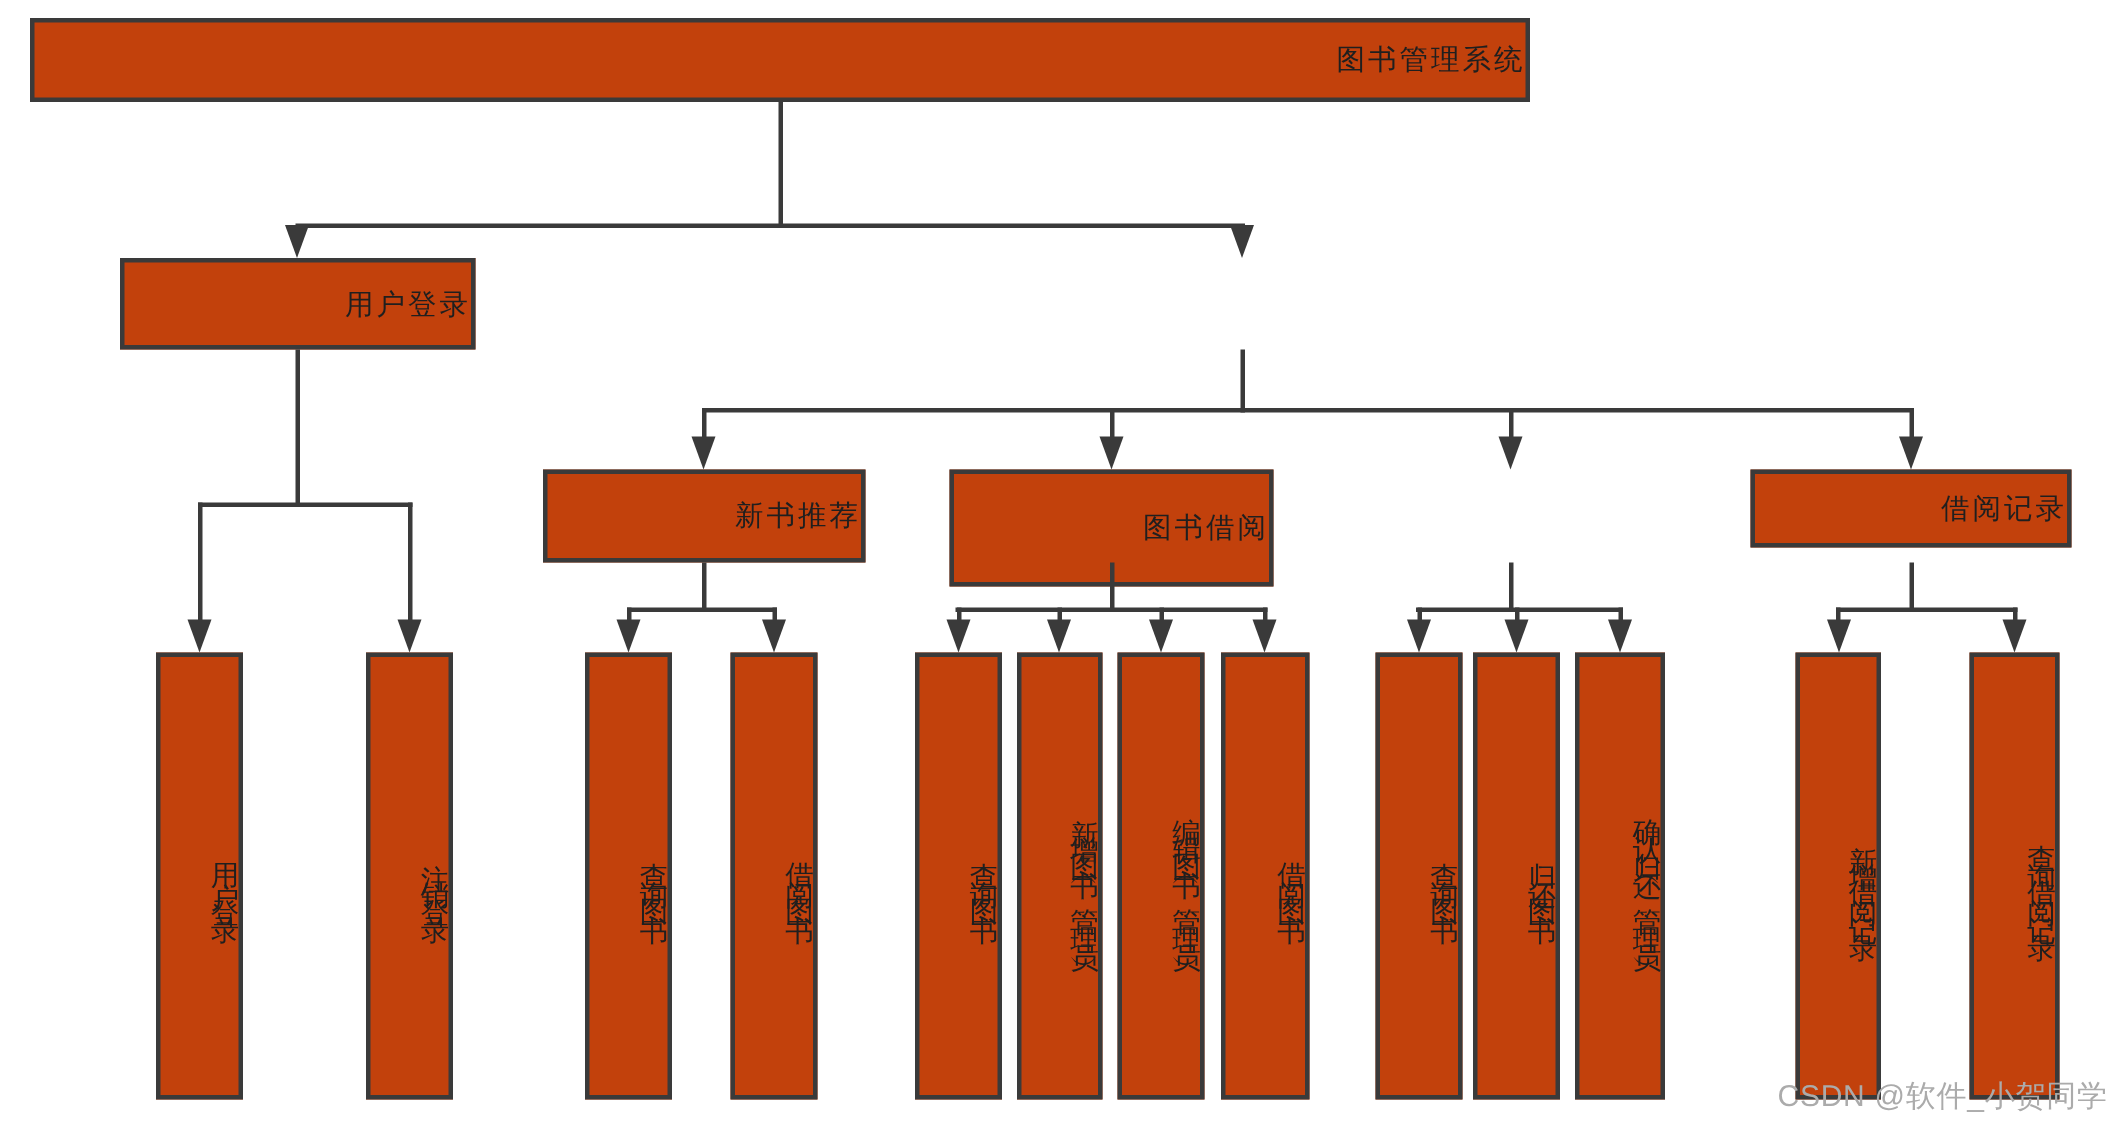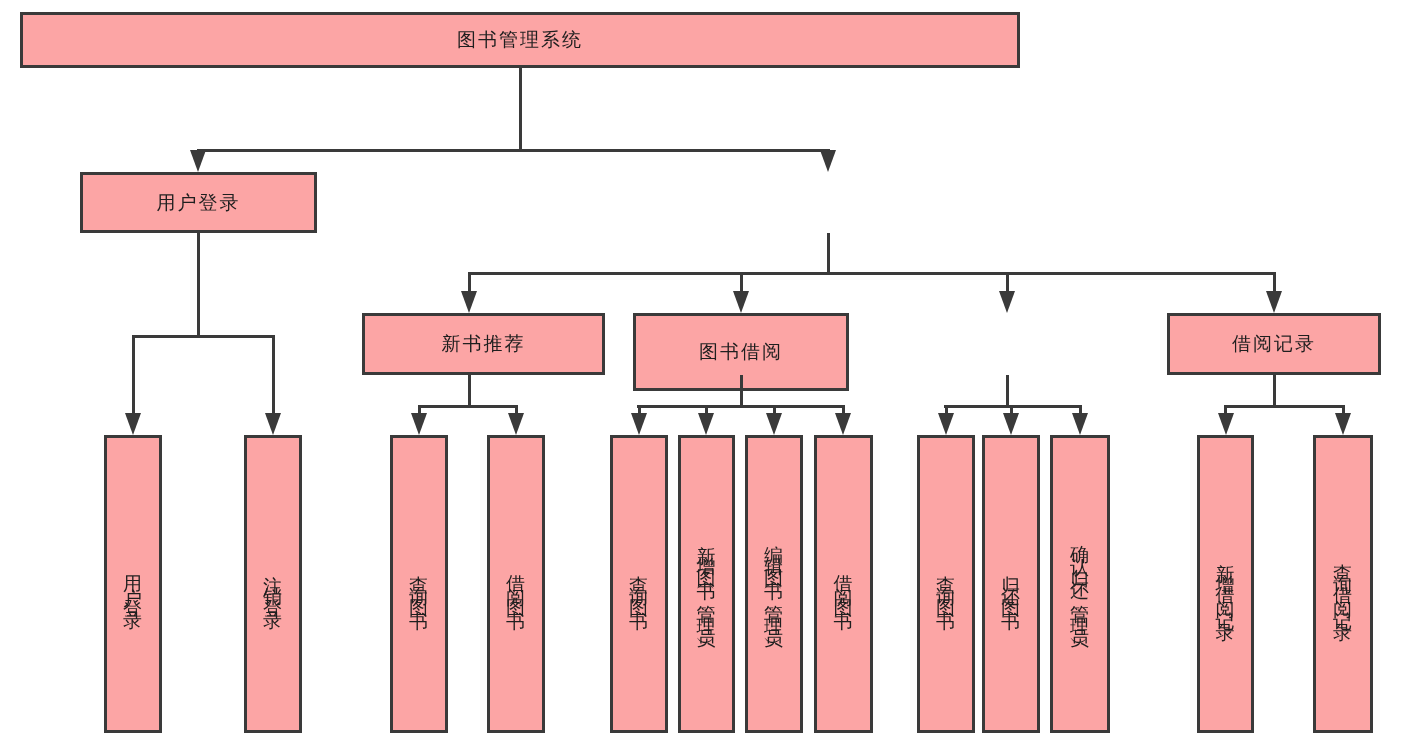--- a/index.html
+++ b/index.html
@@ -13,22 +13,22 @@
     position:relative;
     width:1405px;height:747px;
     background:var(--bg);
     font-family:"Liberation Sans",sans-serif;
     overflow:hidden;
   }
   .box{
     position:absolute;
     box-sizing:border-box;
     border:3px solid var(--line);
-    background:#fca5a5;
-    display:flex;align-items:center;justify-content:center;
+    background:#c2410c;
+    display:flex;align-items:center;justify-content:flex-end;
     color:var(--text);
   }
   .hlabel{font-size:19px;letter-spacing:2px;white-space:nowrap;}
   .vtext{
     writing-mode:vertical-rl;
     text-orientation:mixed;
     font-size:19px;
     letter-spacing:12px;
     line-height:1;
     white-space:nowrap;
@@ -57,27 +57,27 @@
 <div class="canvas">
 
   <div class="box hlabel" style="left:20px;top:12px;width:1000px;height:56px;">
     <span>图书管理系统</span>
   </div>
 
   <div class="box hlabel" style="left:80px;top:172px;width:237px;height:61px;">
     <span>用户登录</span>
   </div>
 
-  <div class="box hlabel" style="left:362px;top:313px;width:243px;height:62px;">
+  <div class="box hlabel" style="left:362px;top:313px;width:215px;height:62px;">
     <span>新书推荐</span>
   </div>
   <div class="box hlabel" style="left:633px;top:313px;width:216px;height:78px;">
     <span>图书借阅</span>
   </div>
-  <div class="box hlabel" style="left:1167px;top:313px;width:214px;height:62px;">
+  <div class="box hlabel" style="left:1167px;top:313px;width:214px;height:52px;">
     <span>借阅记录</span>
   </div>
 
   <div class="box" style="left:104px;top:435px;width:58px;height:298px;">
     <span class="vtext">用户登录</span>
   </div>
   <div class="box" style="left:244px;top:435px;width:58px;height:298px;">
     <span class="vtext">注销登录</span>
   </div>
 
@@ -168,14 +168,15 @@
   <div class="vl" style="left:1079px;top:405px;height:11px;"></div>
   <div class="ar" style="left:1072px;top:413px;"></div>
 
   <div class="vl" style="left:1273px;top:375px;height:33px;"></div>
   <div class="hl" style="left:1224px;top:405px;width:121px;"></div>
   <div class="vl" style="left:1224px;top:405px;height:11px;"></div>
   <div class="ar" style="left:1218px;top:413px;"></div>
   <div class="vl" style="left:1342px;top:405px;height:11px;"></div>
   <div class="ar" style="left:1335px;top:413px;"></div>
 
+  <div class="watermark">CSDN @软件_小贺同学</div>
 
 </div>
 
 </body></html>

